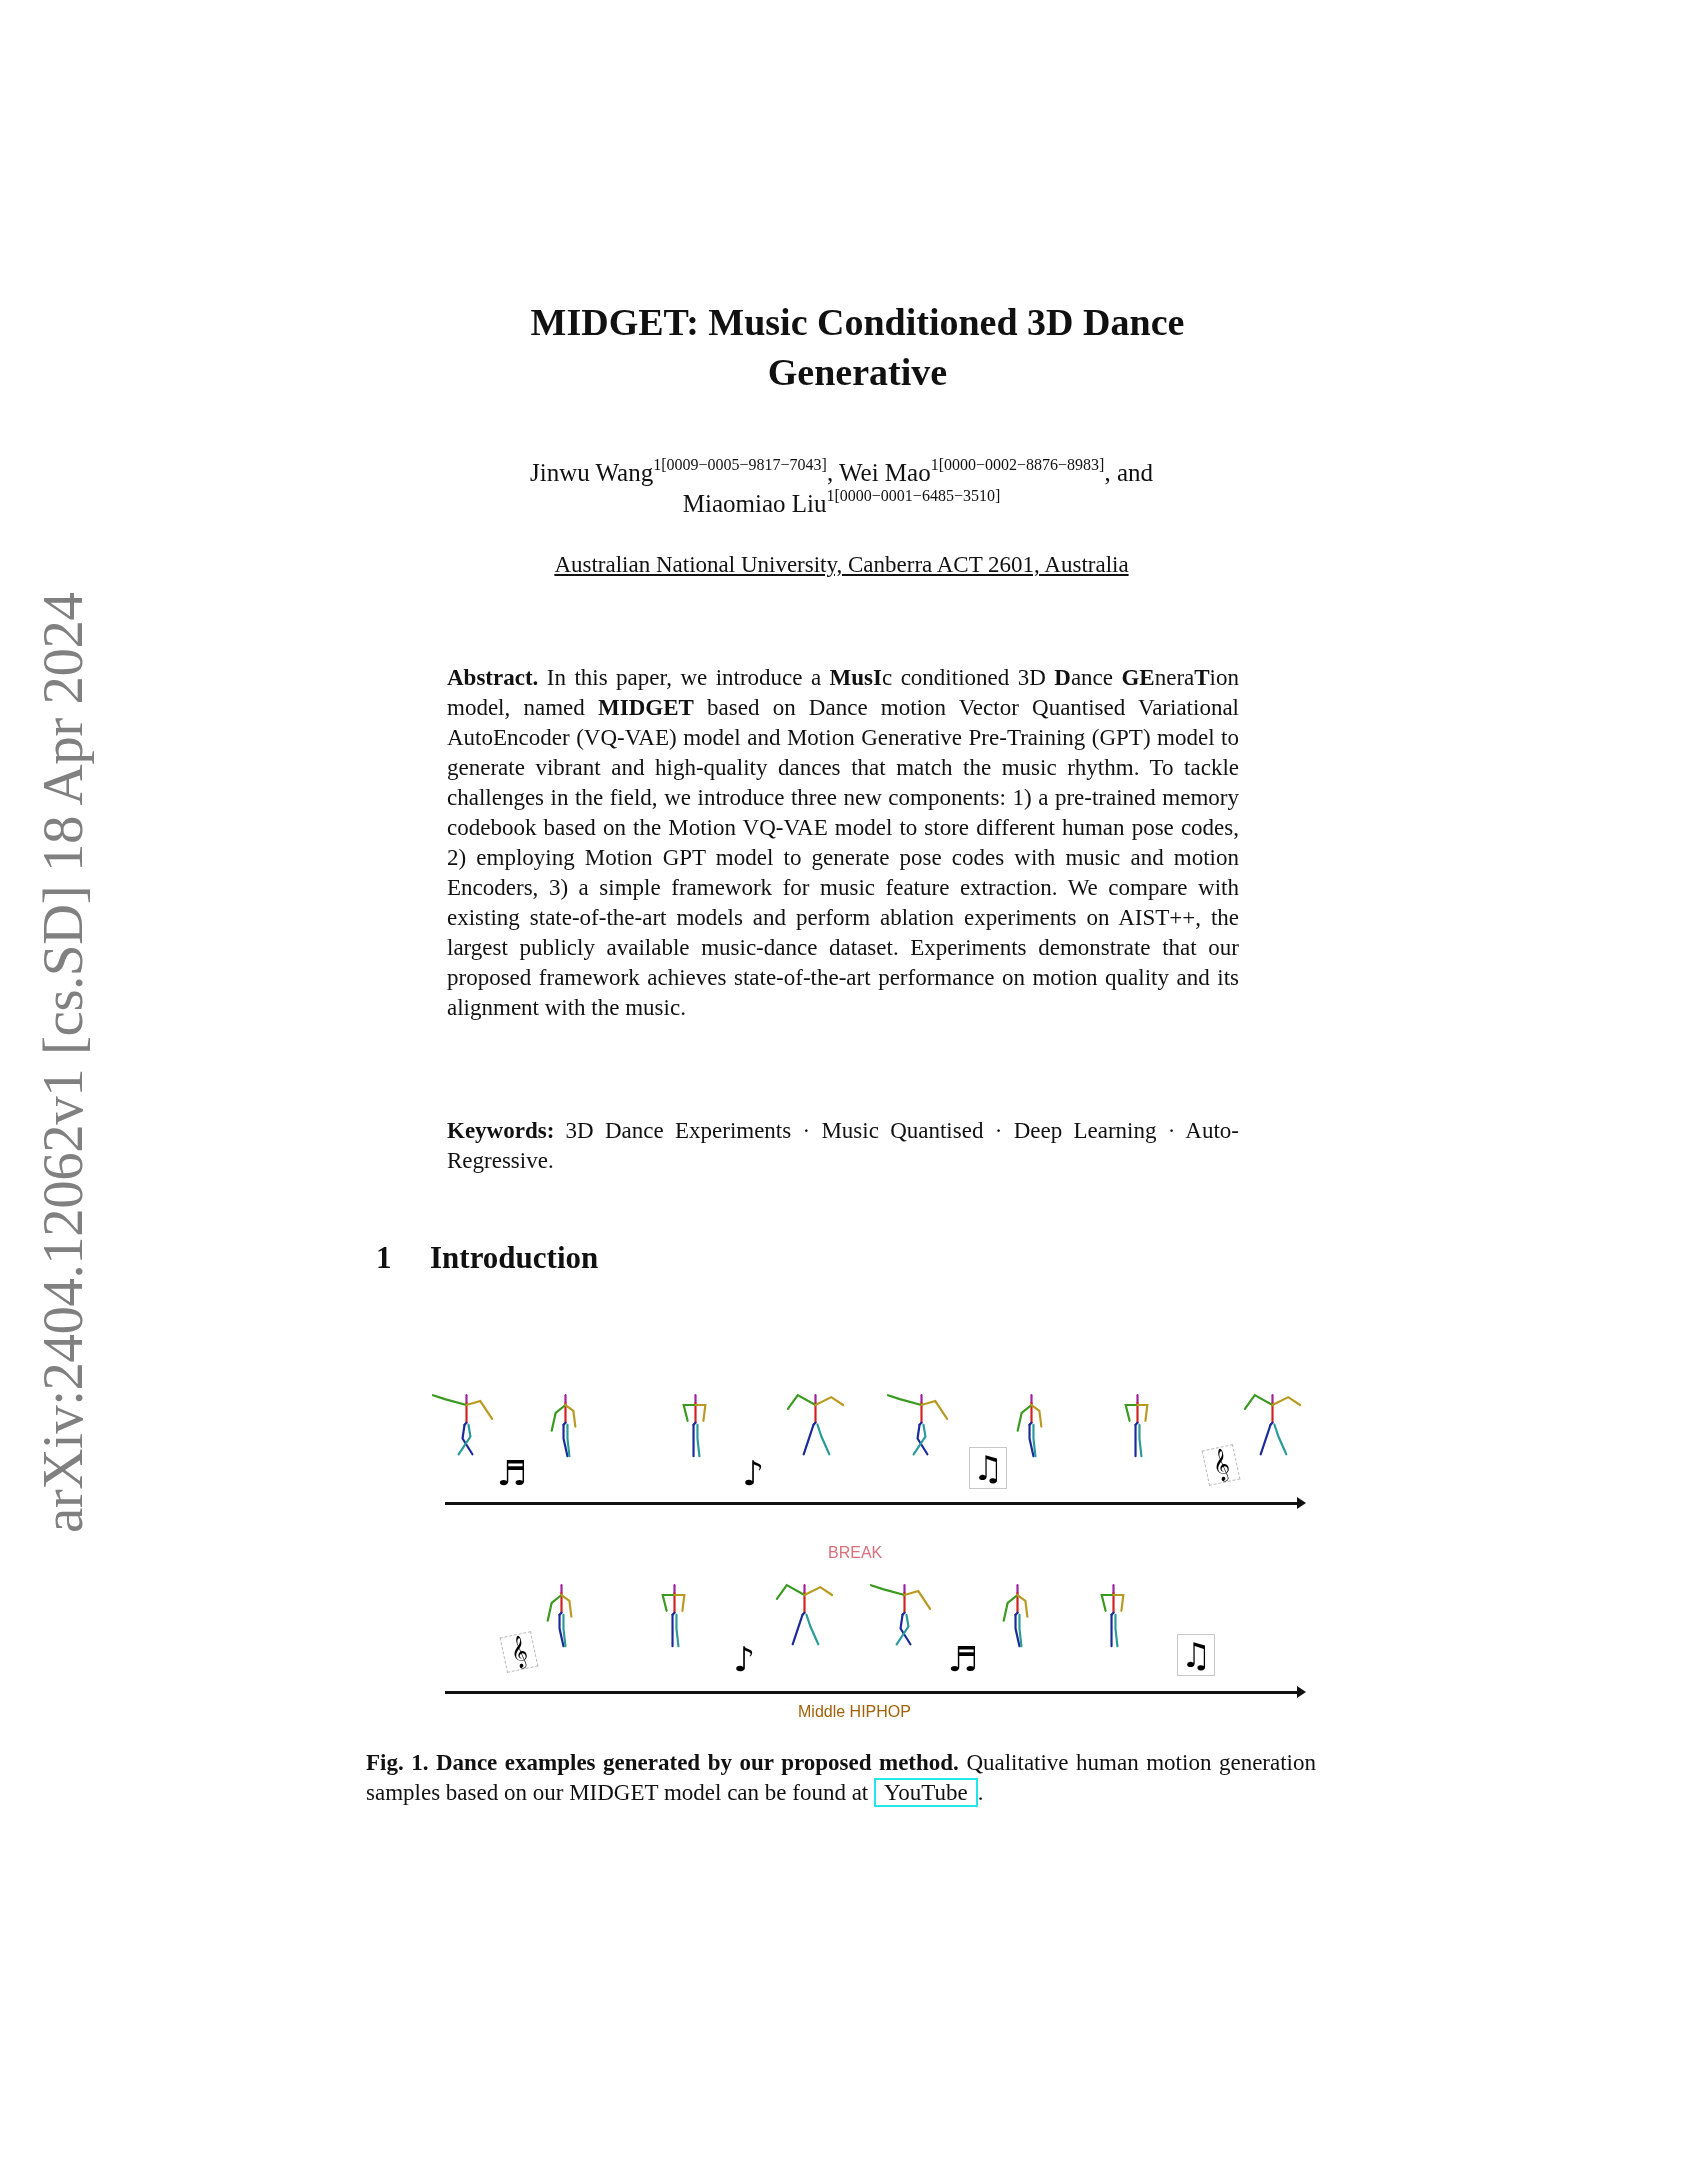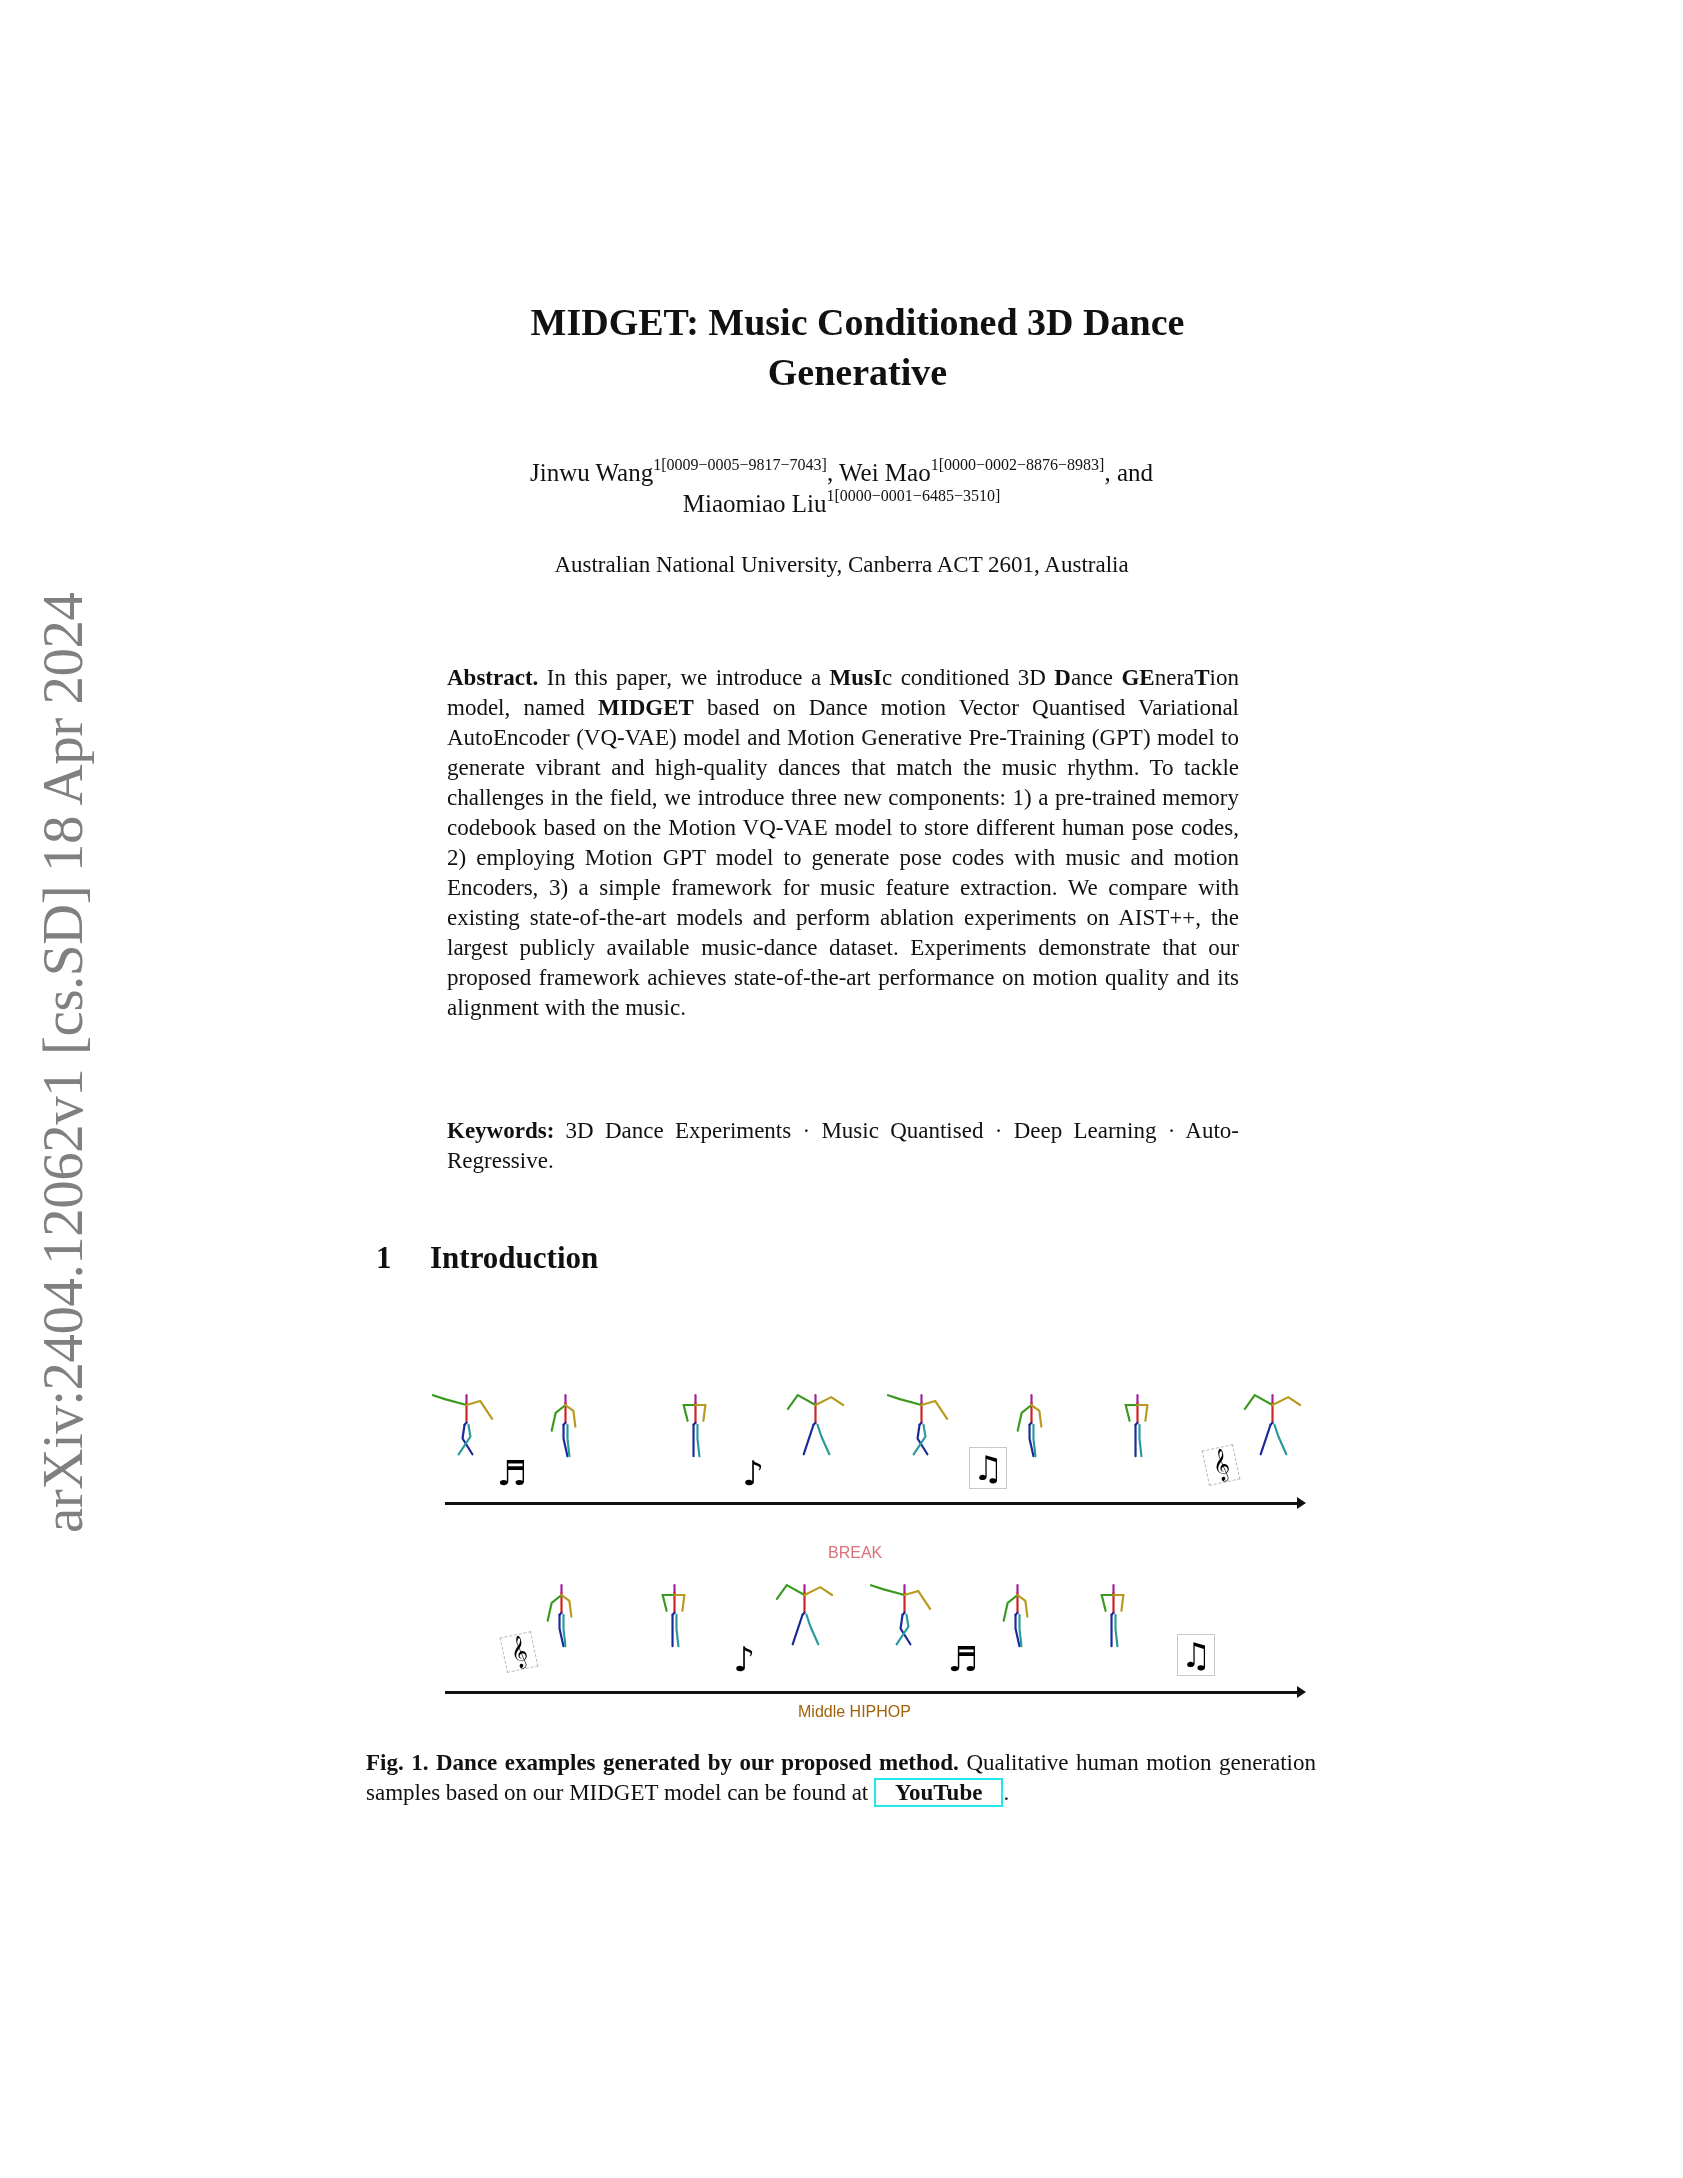--- a/index.html
+++ b/index.html
@@ -12,42 +12,42 @@
     font-family: "Liberation Serif", "DejaVu Serif", serif; font-size: 57px; color: #808080;
     white-space: nowrap; line-height: 69px; letter-spacing: -0.5px; }
 
   .title { position: absolute; left: 0; width: 1683px; top: 297px; text-align: center;
     font-weight: bold; font-size: 38px; line-height: 50px; padding-left: 16px; }
   .title span { display: block; }
 
   .authors { position: absolute; left: 0; width: 1683px; top: 457px; text-align: center;
     font-size: 25px; line-height: 31px; }
   .authors sup { font-size: 16px; vertical-align: 11px; line-height: 0; }
-  .affil { position: absolute; left: 0; width: 1683px; top: 552px; text-align: center; font-size: 23px; }
+  .affil { position: absolute; left: 0; width: 1683px; top: 552px; text-align: center; font-size: 23px; text-decoration: underline; }
 
   .abstract { position: absolute; left: 447px; width: 792px; top: 663px;
     font-size: 23px; line-height: 30px; text-align: justify; hyphens: manual; }
   .abstract b { font-weight: bold; }
   .keywords { position: absolute; left: 447px; width: 792px; top: 1116px;
     font-size: 23px; line-height: 30px; text-align: justify; }
 
   .section { position: absolute; left: 368px; top: 1232px; font-size: 31px; font-weight: bold; }
   .section .num { display: inline-block; width: 54px; }
   .timeline { position: absolute; height: 3px; background: #111; }
   .timeline::after { content: ""; position: absolute; right: -8px; top: -5px;
     border-left: 9px solid #111; border-top: 6.4px solid transparent; border-bottom: 6.4px solid transparent; }
   .tl-label { position: absolute; font-family: "Liberation Sans", "DejaVu Sans", sans-serif; font-size: 16px; }
   .note { position: absolute; font-family: "DejaVu Sans", sans-serif; color: #000; line-height: 1; text-align: center; }
   .note.boxed { border: 1px solid #c8c8c8; background: #fff; }
   .note.tilted { border: 1px dashed #bbb; transform: rotate(-12deg); }
   .dancer { position: absolute; width: 59px; height: 89px; }
 
   .caption { position: absolute; left: 366px; width: 950px; top: 1748px; font-size: 23px; line-height: 30px; text-align: justify; }
   .caption b { font-weight: bold; }
-  .yt-link { border: 2px solid #22e6ea; padding: 0 19px; color: #111; text-decoration: none; font-weight: bold; }
+  .yt-link { border: 2px solid #22e6ea; padding: 0 8px; color: #111; text-decoration: none; }
 </style>
 </head>
 <body>
 
 <div class="arxiv-stamp">arXiv:2404.12062v1  [cs.SD]  18 Apr 2024</div>
 
 <h1 class="title" style="margin:0">
   <span>MIDGET: Music Conditioned 3D Dance</span>
   <span>Generative</span>
 </h1>

